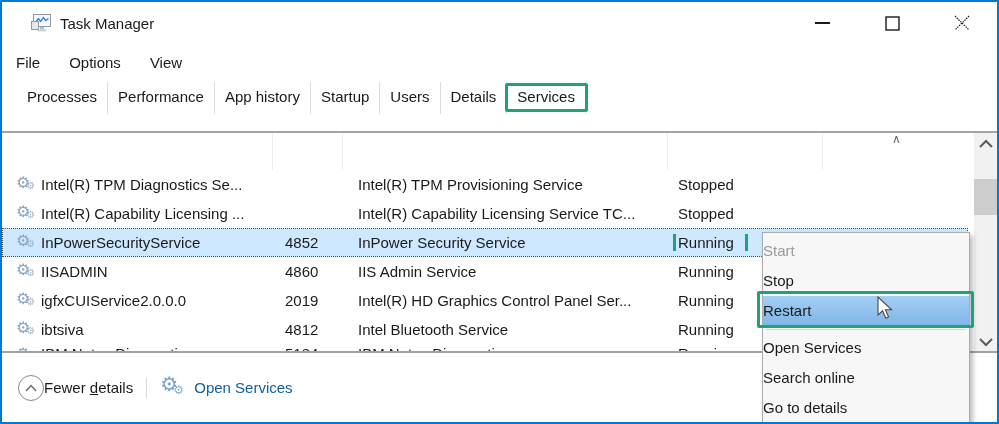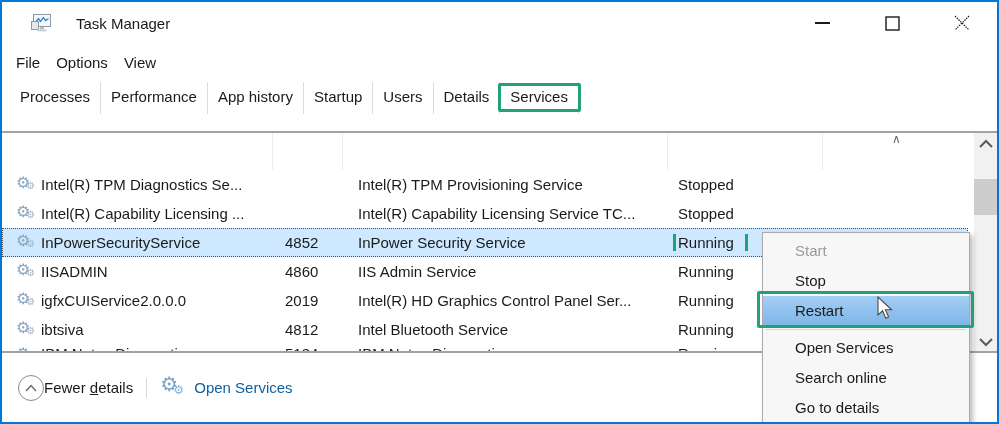--- a/index.html
+++ b/index.html
@@ -13,28 +13,28 @@
   *{box-sizing:border-box;margin:0;padding:0}
   body{background:#fff;font-family:"Liberation Sans",sans-serif;}
   .window{
     position:relative;width:999px;height:424px;background:#fff;overflow:hidden;
     border:2px solid var(--window-border);
     font-size:15px;color:#1a1a1a;
   }
   
   .titlebar{position:absolute;left:0;top:0;right:0;height:42px;display:flex;align-items:center;background:#fff}
   .app-icon{margin-left:28px;width:22px;height:20px;flex:none}
-  .title-text{margin-left:24px}
+  .title-text{margin-left:8px}
   .controls{position:absolute;right:0;top:0;height:42px;display:flex}
   .wbtn{width:70px;height:42px;display:flex;align-items:center;justify-content:center;cursor:default}
   .min-glyph{width:15px;height:2px;background:#1a1a1a}
   
-  .menubar{position:absolute;left:0;top:42px;right:0;height:36px;display:flex;align-items:center;gap:16px;padding-left:14px;background:#fff}
-  
-  .tabstrip{position:absolute;left:0;top:80px;right:12px;height:32px;display:flex;padding-left:8px;background:#fff}
+  .menubar{position:absolute;left:0;top:42px;right:0;height:36px;display:flex;align-items:center;gap:29px;padding-left:14px;background:#fff}
+  
+  .tabstrip{position:absolute;left:0;top:80px;right:12px;height:32px;display:flex;padding-left:15px;background:#fff}
   .tab{position:relative;padding:0 10px;line-height:30px;border-right:1px solid #dcdcdc;white-space:nowrap;cursor:default}
   
   .h-line-top{position:absolute;left:0;right:0;top:129px;height:2px;background:#a3a3a3}
   .h-line-bottom{position:absolute;left:0;right:0;top:349px;height:2px;background:#a3a3a3;z-index:8}
   .col-sep{position:absolute;top:131px;height:218px;width:1px;background:#ececec}
   .thead{position:absolute;left:0;top:131px;width:966px;height:37px;display:grid;
     grid-template-columns:256px 70px 325px 155px 1fr;align-items:center;padding-left:14px;background:#fff}
   .th-pid{padding-left:13px}.th-desc{padding-left:16px}.th-status{padding-left:11px}.th-group{padding-left:12px}
   .sort-caret{position:absolute;left:890px;top:130px;font-size:12px;color:#6a6a6a;z-index:2}
   .rows{position:absolute;left:0;top:168px;width:966px;height:182px;overflow:hidden;background:#fff}
@@ -67,21 +67,21 @@
   .details-label{}
   .ak{text-decoration:underline}
   .vsep{width:1px;height:20px;background:#d9d9d9;margin:0 13px}
   .link{color:var(--link-blue);margin-left:8px;cursor:pointer}
   .sb-gear{position:relative;width:26px;height:24px;flex:none}
   .sb-gear .gear-main{font-size:20px;color:#7ba3c9;top:-2px}
   .sb-gear .gear-small{font-size:12px;color:#8fb0cf;left:13px;top:8px}
   
   .ctx{position:absolute;left:760px;top:230px;width:208px;height:200px;background:#f7f7f7;border:1px solid #ababab;
     box-shadow:3px 3px 5px rgba(0,0,0,.25);padding-top:3px;z-index:30}
-  .mi{position:relative;height:30px;line-height:30px;padding-left:32px;white-space:nowrap;cursor:default}
+  .mi{position:relative;height:30px;line-height:30px;white-space:nowrap;cursor:default}
   .mi.disabled{color:#9a9a9a}
   .mi.highlighted{background:linear-gradient(var(--menu-highlight-top),var(--menu-highlight-bottom))}
   .mi-sep{height:1px;background:#d6d6d6;margin:3px 3px}
   
   .cursor{position:absolute;left:874px;top:294px;z-index:100;pointer-events:none}
 </style>
 </head>
 <body>
 
 <div class="window">

